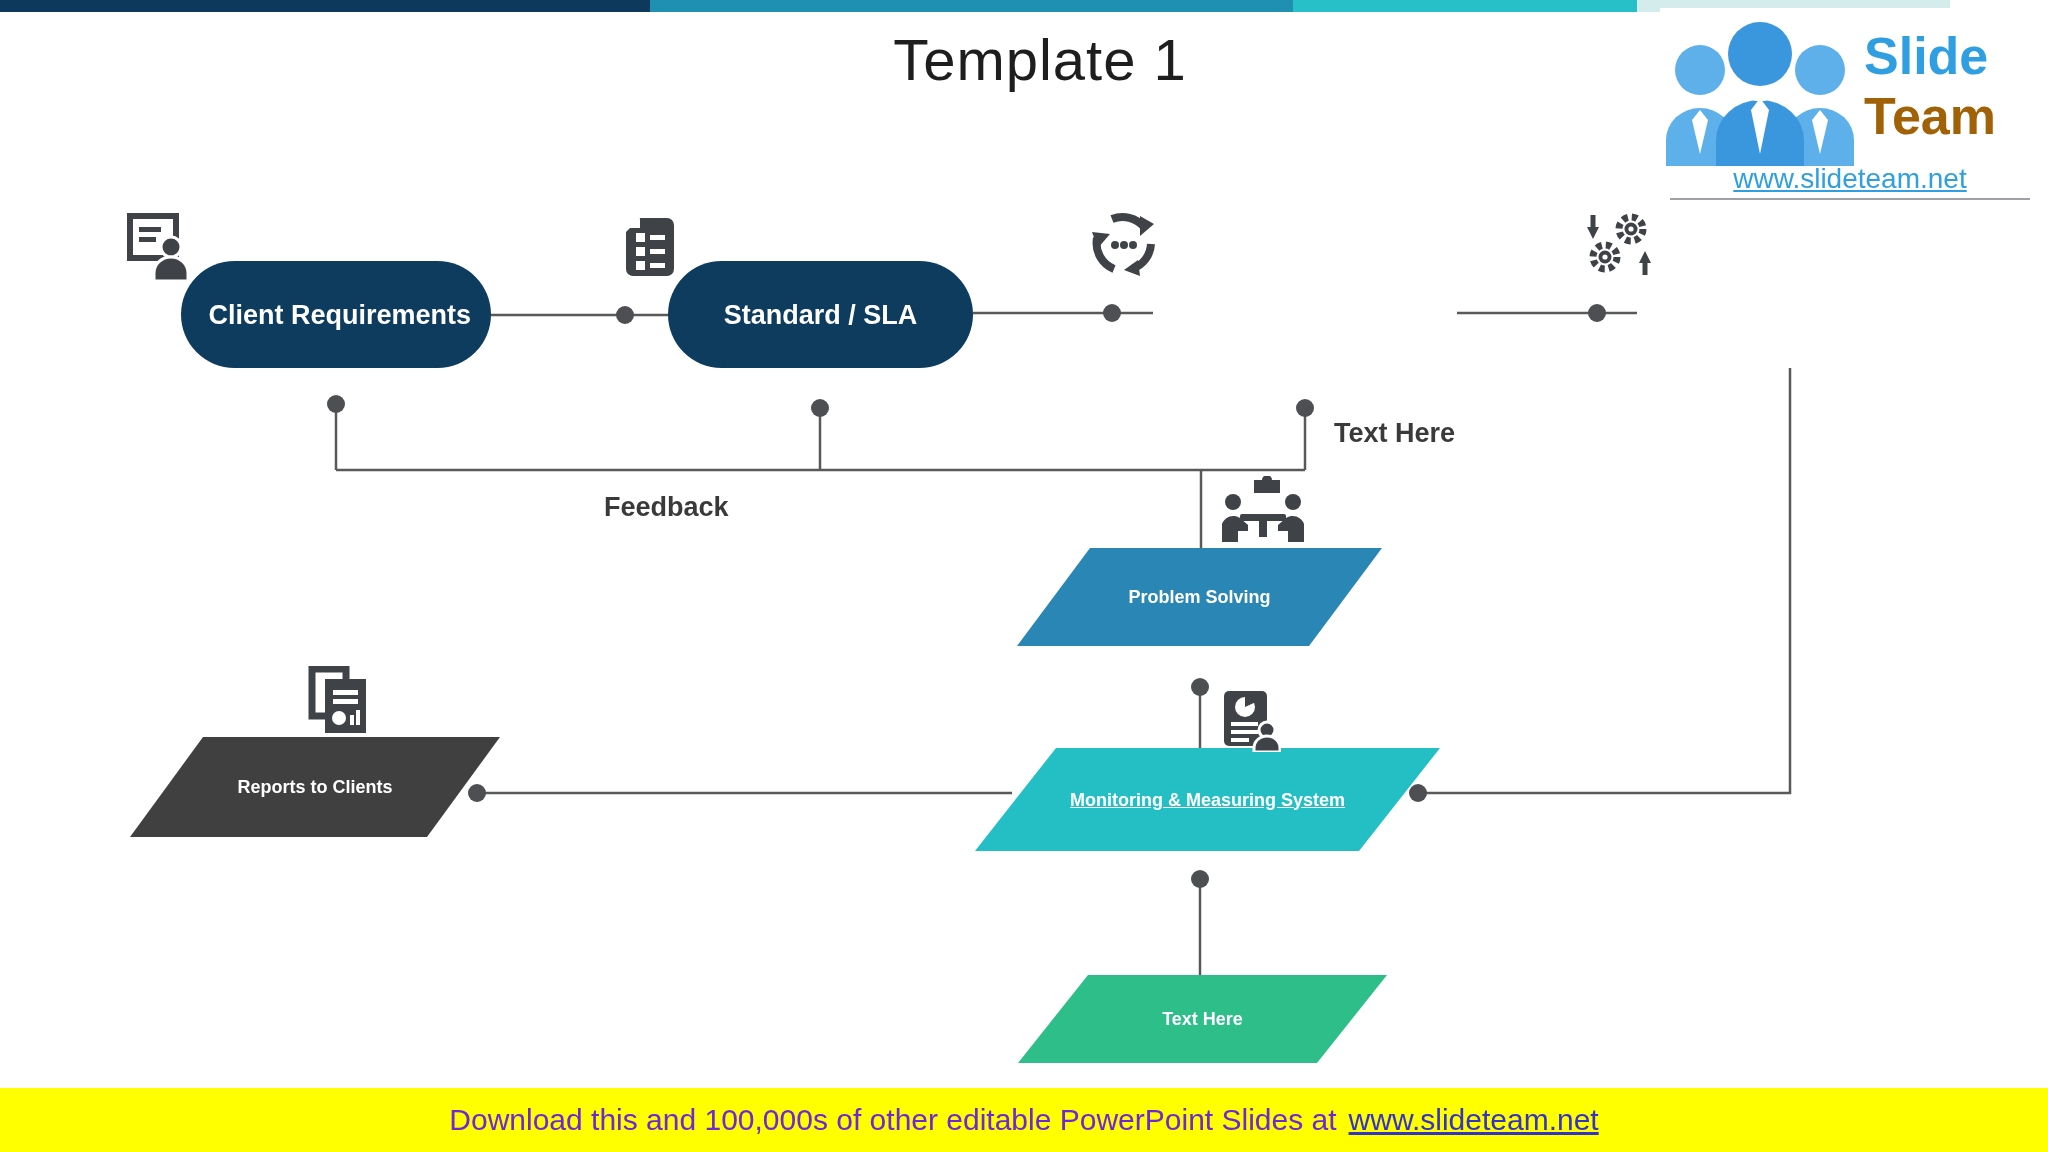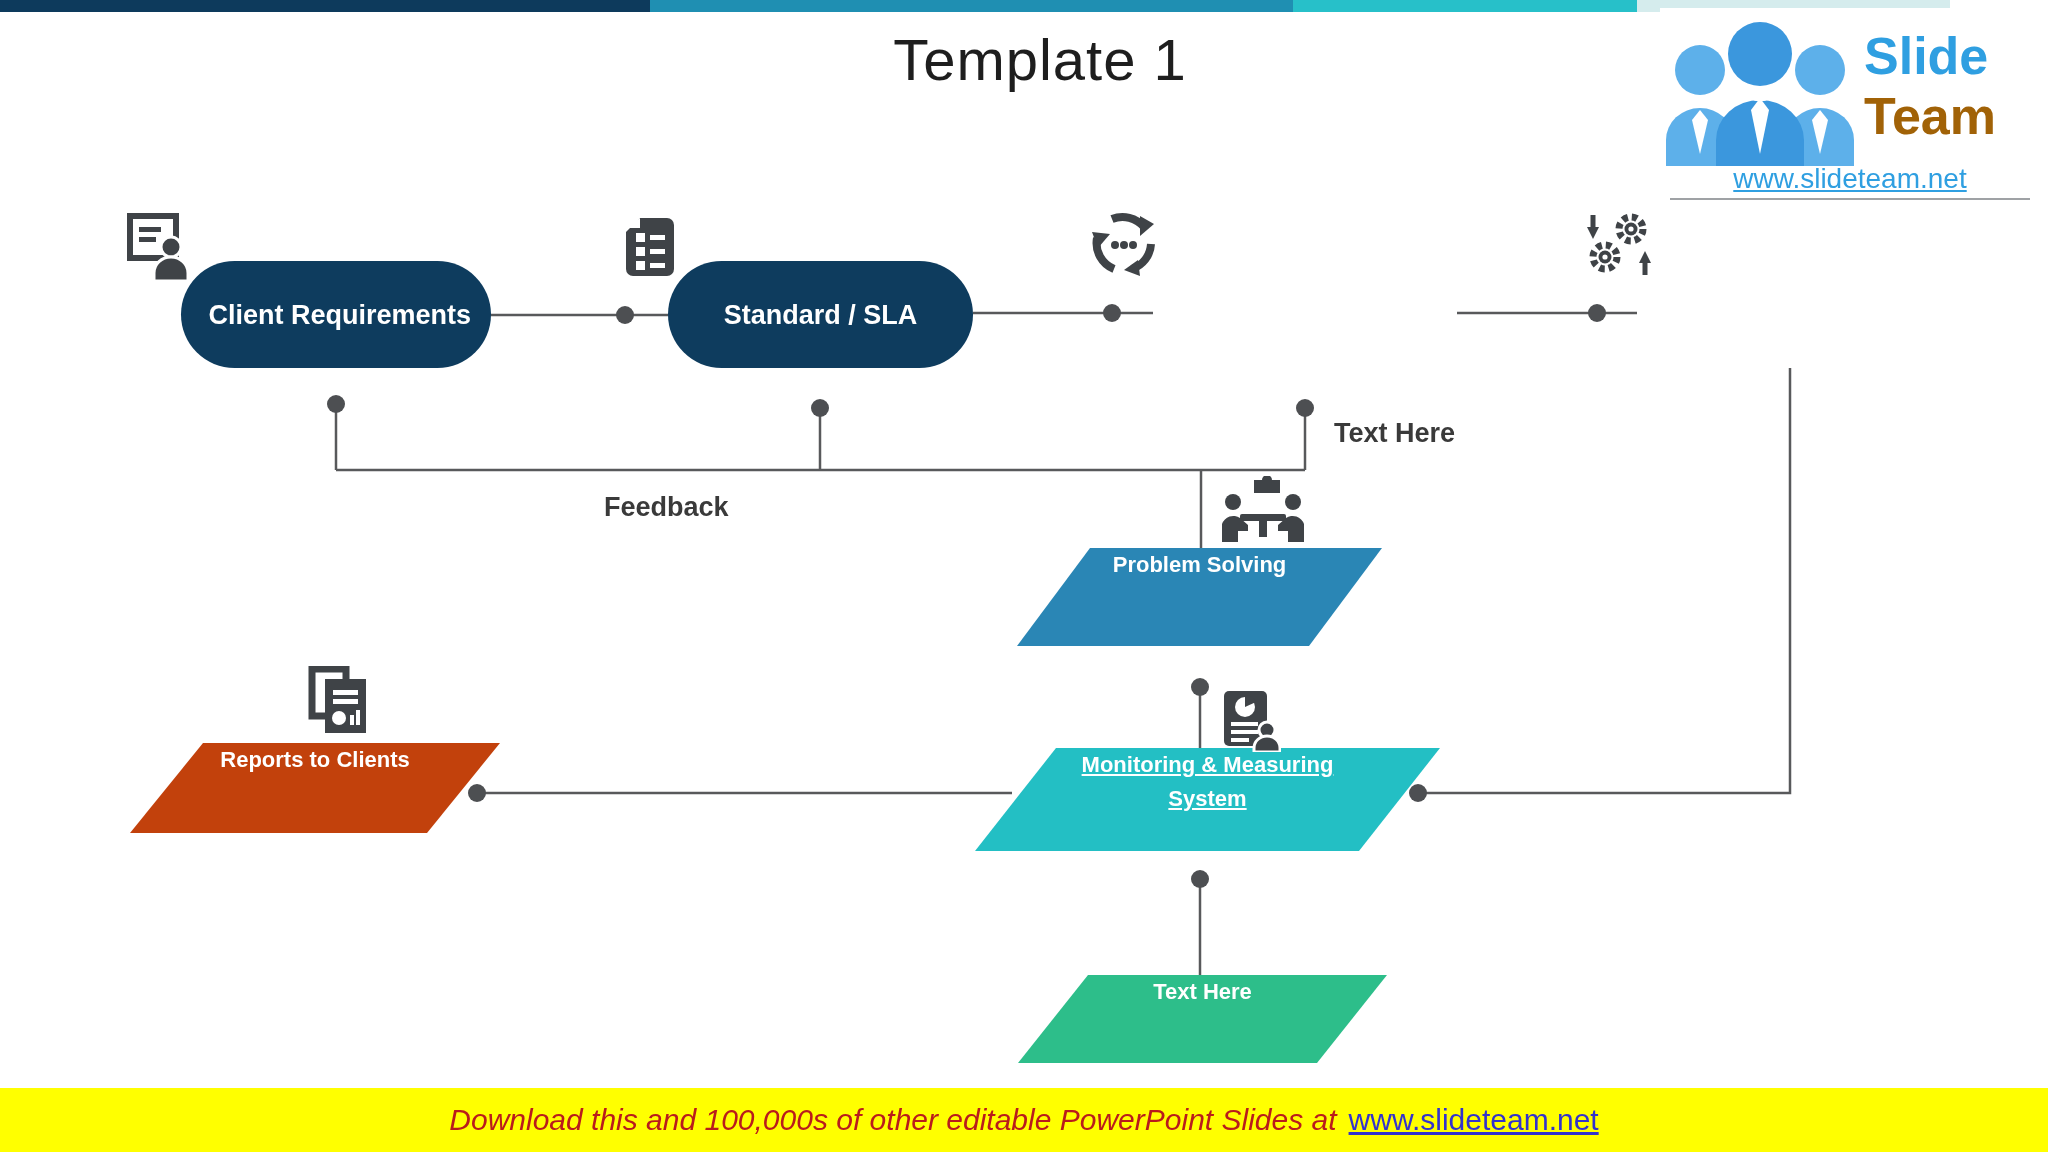--- a/index.html
+++ b/index.html
@@ -24,30 +24,30 @@
             border-bottom:2px solid #9fa2a5;padding-bottom:3px;}
   
   .connectors{position:absolute;left:0;top:0;z-index:1;}
   
   .pill{position:absolute;top:261px;height:107px;border-radius:54px;background:#0e3c5e;
         color:#fff;font-weight:700;font-size:27px;display:flex;align-items:center;
         justify-content:center;text-align:center;z-index:2;line-height:34px;}
   .pill .txt{padding:0 20px;}
   .pill-narrow-text .txt{width:170px;}
   
-  .para{position:absolute;color:#fff;font-weight:700;font-size:22px;display:flex;
-        align-items:flex-start;justify-content:center;text-align:center;z-index:2;line-height:34px;}
+  .para{position:absolute;color:#fff;font-weight:700;font-size:18px;display:flex;
+        align-items:center;justify-content:center;text-align:center;z-index:2;line-height:34px;}
   
   .nicon{position:absolute;z-index:2;}
   
   .flow-label{position:absolute;font-weight:700;font-size:27px;color:#3a3a3a;z-index:2;white-space:nowrap;}
   
   .footer{position:absolute;left:0;top:1088px;width:2048px;height:64px;background:#ffff00;
           display:flex;align-items:center;justify-content:center;font-size:30px;z-index:3;}
-  .footer .dl-text{color:#b91c1c;font-style:italic;}
+  .footer .dl-text{color:#6d28d9;}
   .footer .dl-link{color:#3333cc;text-decoration:underline;margin-left:12px;}
 </style>
 </head>
 <body>
 
 <div class="slide">
 
   <div class="topbar">
     <div class="seg" style="left:0;width:650px;background:#0d3a5c;"></div>
     <div class="seg" style="left:650px;width:643px;background:#1f8fb2;"></div>
@@ -117,22 +117,22 @@
   </div>
 
   <div class="para" style="left:1017px;top:548px;width:365px;height:98px;background:#2a86b5;
               clip-path:polygon(73px 0, 100% 0, calc(100% - 73px) 100%, 0 100%);">
     <span>Problem Solving</span>
   </div>
   <div class="para" style="left:975px;top:748px;width:465px;height:103px;background:#23bfc4;
               clip-path:polygon(81px 0, 100% 0, calc(100% - 81px) 100%, 0 100%);text-decoration:underline;">
     <span style="width:320px;">Monitoring &amp; Measuring System</span>
   </div>
-  <div class="para" style="left:130px;top:737px;width:370px;height:90px;background:#c2410c;
-              clip-path:polygon(73px 0, 100% 0, calc(100% - 73px) 100%, 0 100%);margin-top:6px;">
+  <div class="para" style="left:130px;top:737px;width:370px;height:100px;background:#404040;
+              clip-path:polygon(73px 0, 100% 0, calc(100% - 73px) 100%, 0 100%);">
     <span>Reports to Clients</span>
   </div>
   <div class="para" style="left:1018px;top:975px;width:369px;height:88px;background:#2dbe8a;
               clip-path:polygon(70px 0, 100% 0, calc(100% - 70px) 100%, 0 100%);">
     <span>Text Here</span>
   </div>
 
   <svg class="nicon" style="left:127px;top:213px;" width="64" height="68" viewBox="0 0 64 68">
     <rect x="3" y="3" width="46" height="42" fill="none" stroke="#3f4347" stroke-width="6"></rect>
     <rect x="12" y="14" width="22" height="5" fill="#3f4347"></rect>

